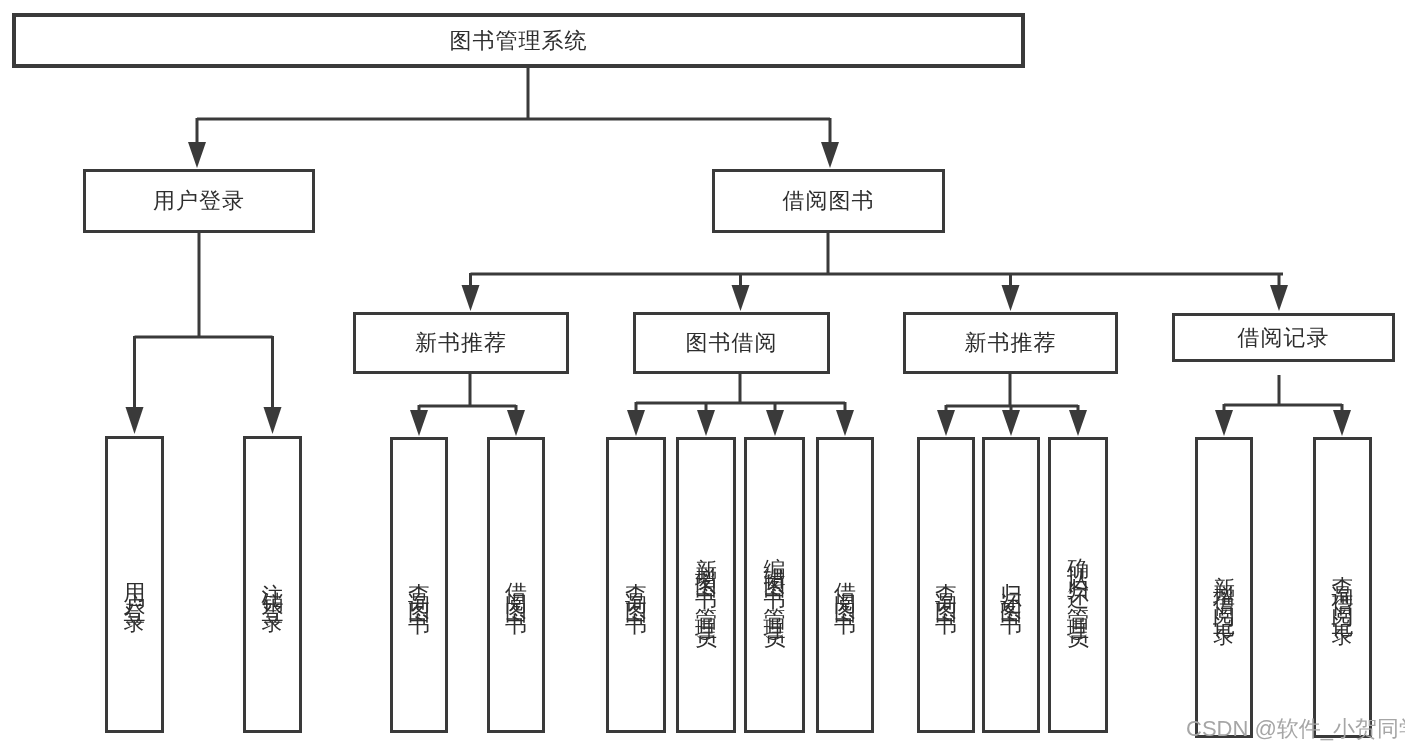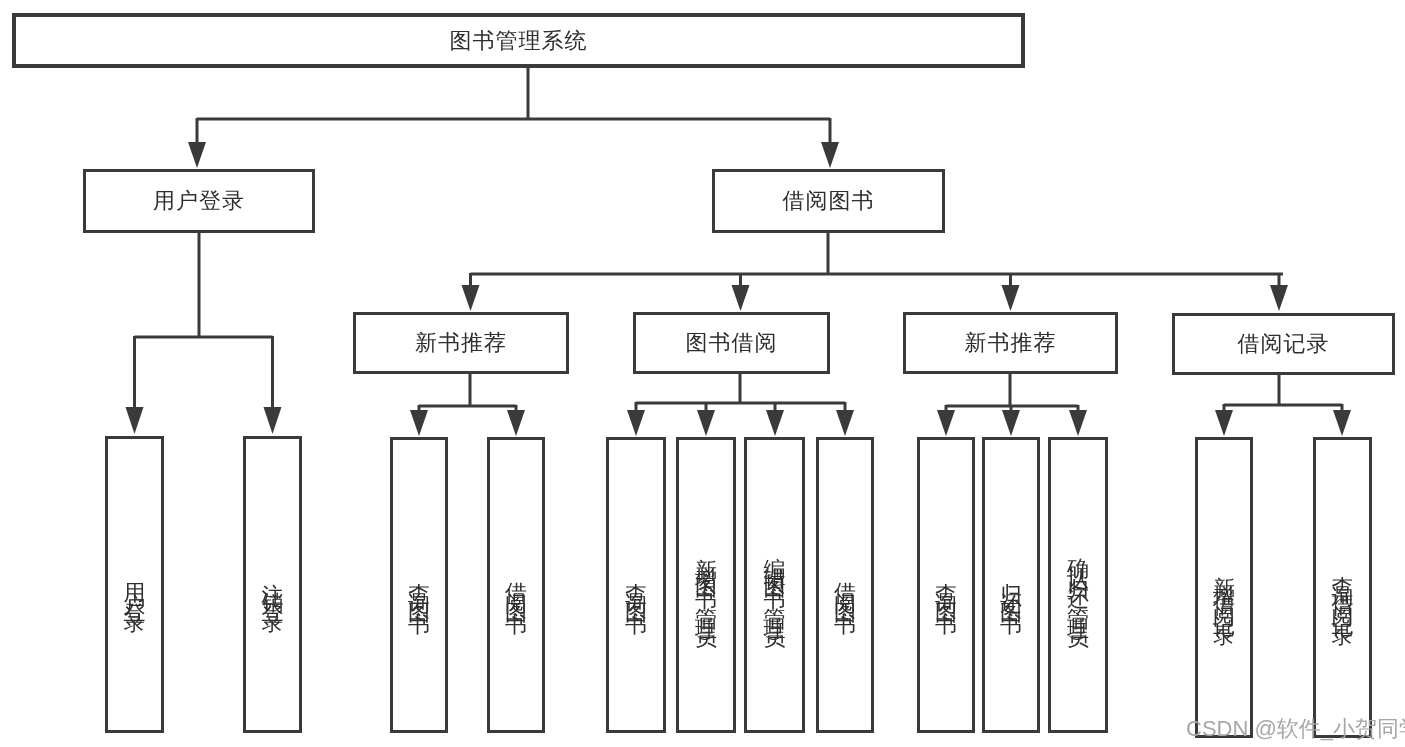--- a/index.html
+++ b/index.html
@@ -108,21 +108,21 @@
 
   <div class="node" style="left:353px;top:312px;width:216px;height:62px">
     <span class="hlabel">新书推荐</span>
   </div>
   <div class="node" style="left:633px;top:312px;width:197px;height:62px">
     <span class="hlabel">图书借阅</span>
   </div>
   <div class="node" style="left:903px;top:312px;width:215px;height:62px">
     <span class="hlabel">新书推荐</span>
   </div>
-  <div class="node" style="left:1172px;top:313px;width:223px;height:62px">
+  <div class="node" style="left:1172px;top:313px;width:223px;height:49px">
     <span class="hlabel">借阅记录</span>
   </div>
 
   <div class="node" style="left:105px;top:436px;width:59px;height:297px">
     <span class="vlabel">用户登录</span>
   </div>
   <div class="node" style="left:243px;top:436px;width:59px;height:297px">
     <span class="vlabel">注销登录</span>
   </div>
 

